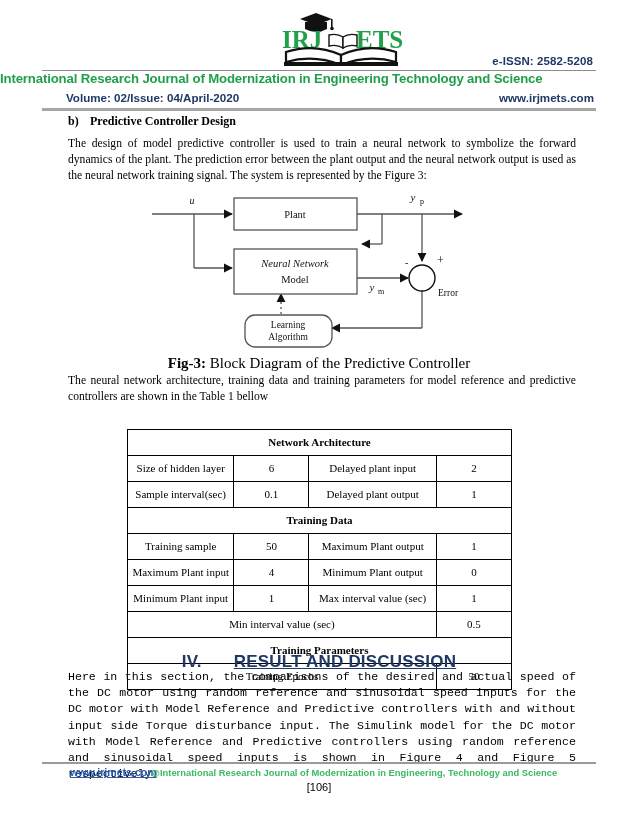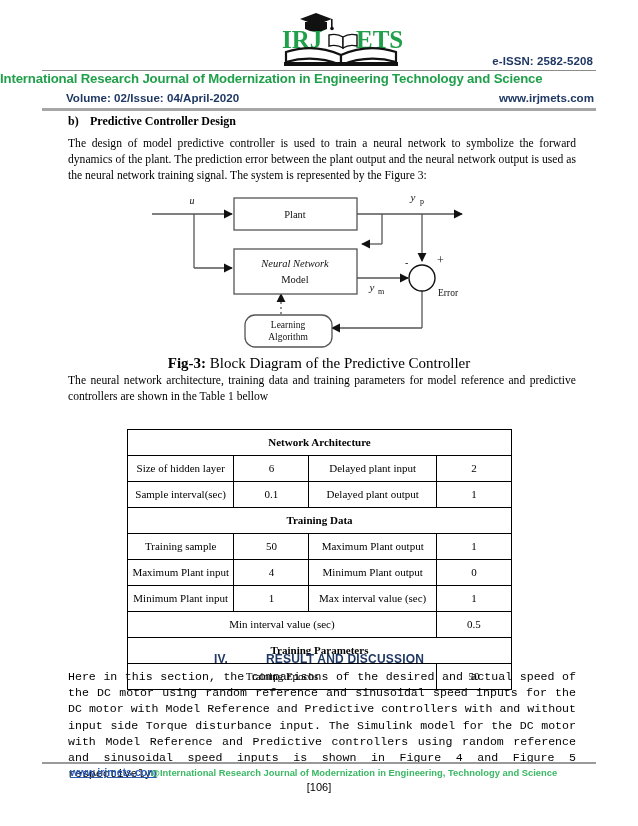--- a/index.html
+++ b/index.html
@@ -51,22 +51,22 @@
   
   table.nt{position:absolute;left:127px;top:409px;width:385px;border-collapse:collapse;
            font-size:11px;margin-top:20px;}
   table.nt td{border:1px solid #000;text-align:center;height:23px;padding:1px 3px;
               vertical-align:middle;line-height:13px;}
   table.nt td.hdr{font-weight:bold;}
   .c1{width:105px;} .c2{width:75px;} .c3{width:130px;} .c4{width:75px;}
 
   
   .sect4{position:absolute;left:0;top:652px;width:638px;text-align:center;
-         font-family:"Liberation Sans", sans-serif;font-weight:bold;font-size:12px;
-         color:#1f3864;letter-spacing:.2px;}
+         font-family:"Liberation Sans", sans-serif;font-weight:bold;font-size:17px;
+         color:#1f3864;letter-spacing:.2px;text-decoration:underline;}
   .sect4 .num{display:inline-block;min-width:52px;text-align:left;}
 
   
   .frule{position:absolute;left:42px;top:762px;width:554px;height:2px;background:#9a9a9a;}
   .footer{position:absolute;left:42px;top:766px;width:554px;height:32px;}
   .f-url{position:absolute;left:28px;top:0;
         font-family:"Liberation Sans", sans-serif;font-weight:bold;font-size:10.6px;
         color:#2b5bb5;text-decoration:underline;}
   .f-org{position:absolute;left:0;top:1px;width:554px;text-align:center;
         font-family:"Liberation Sans", sans-serif;font-weight:bold;font-size:9.4px;

